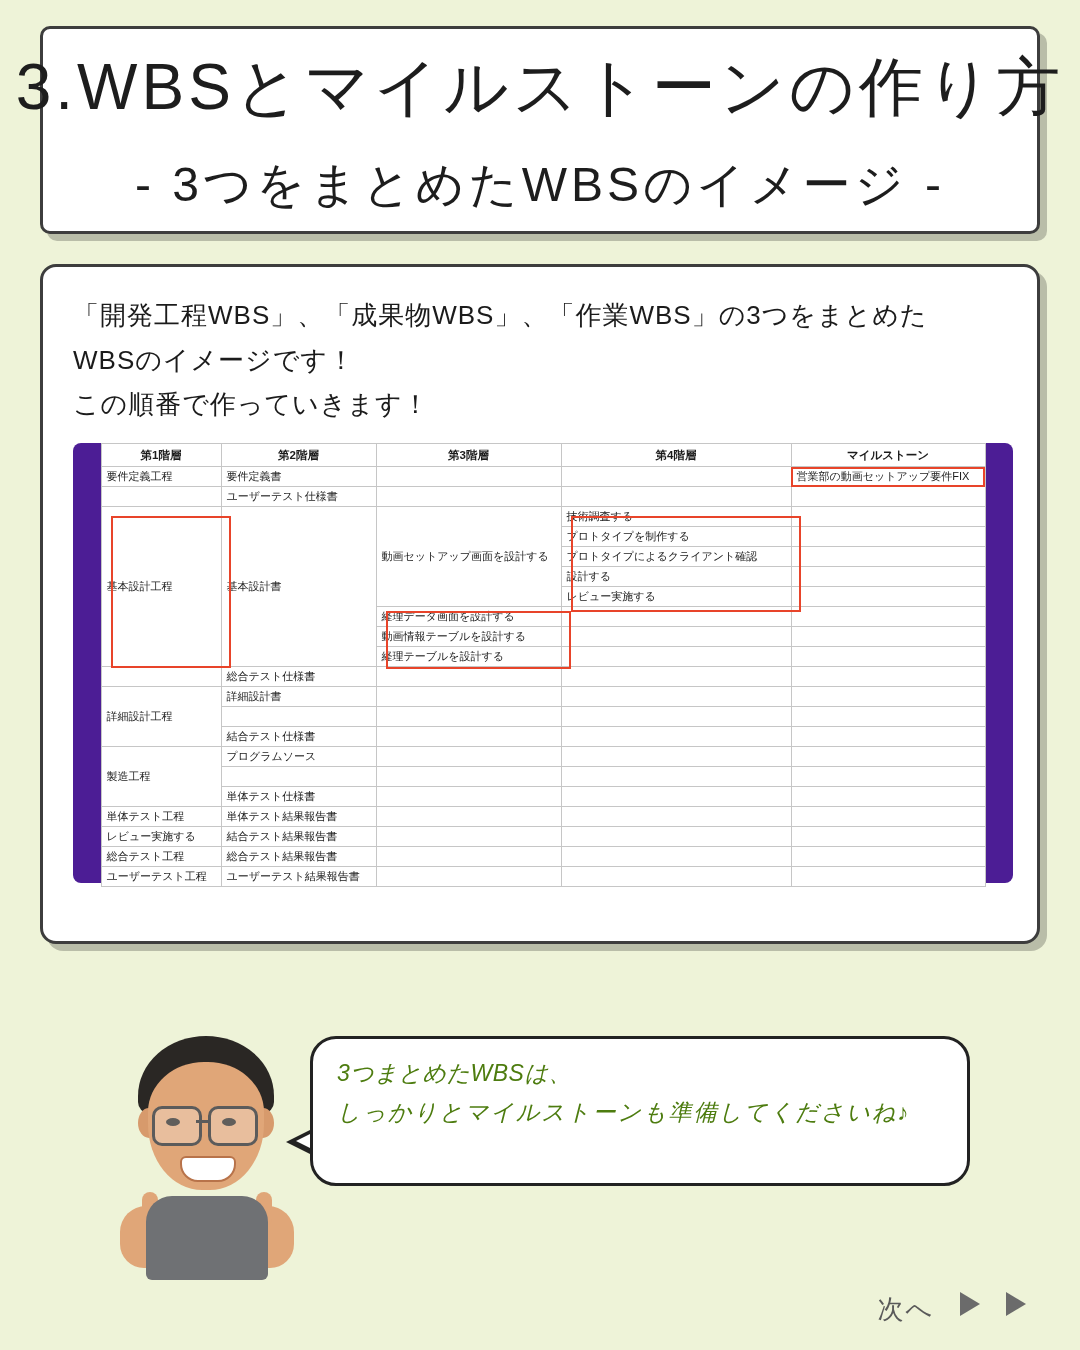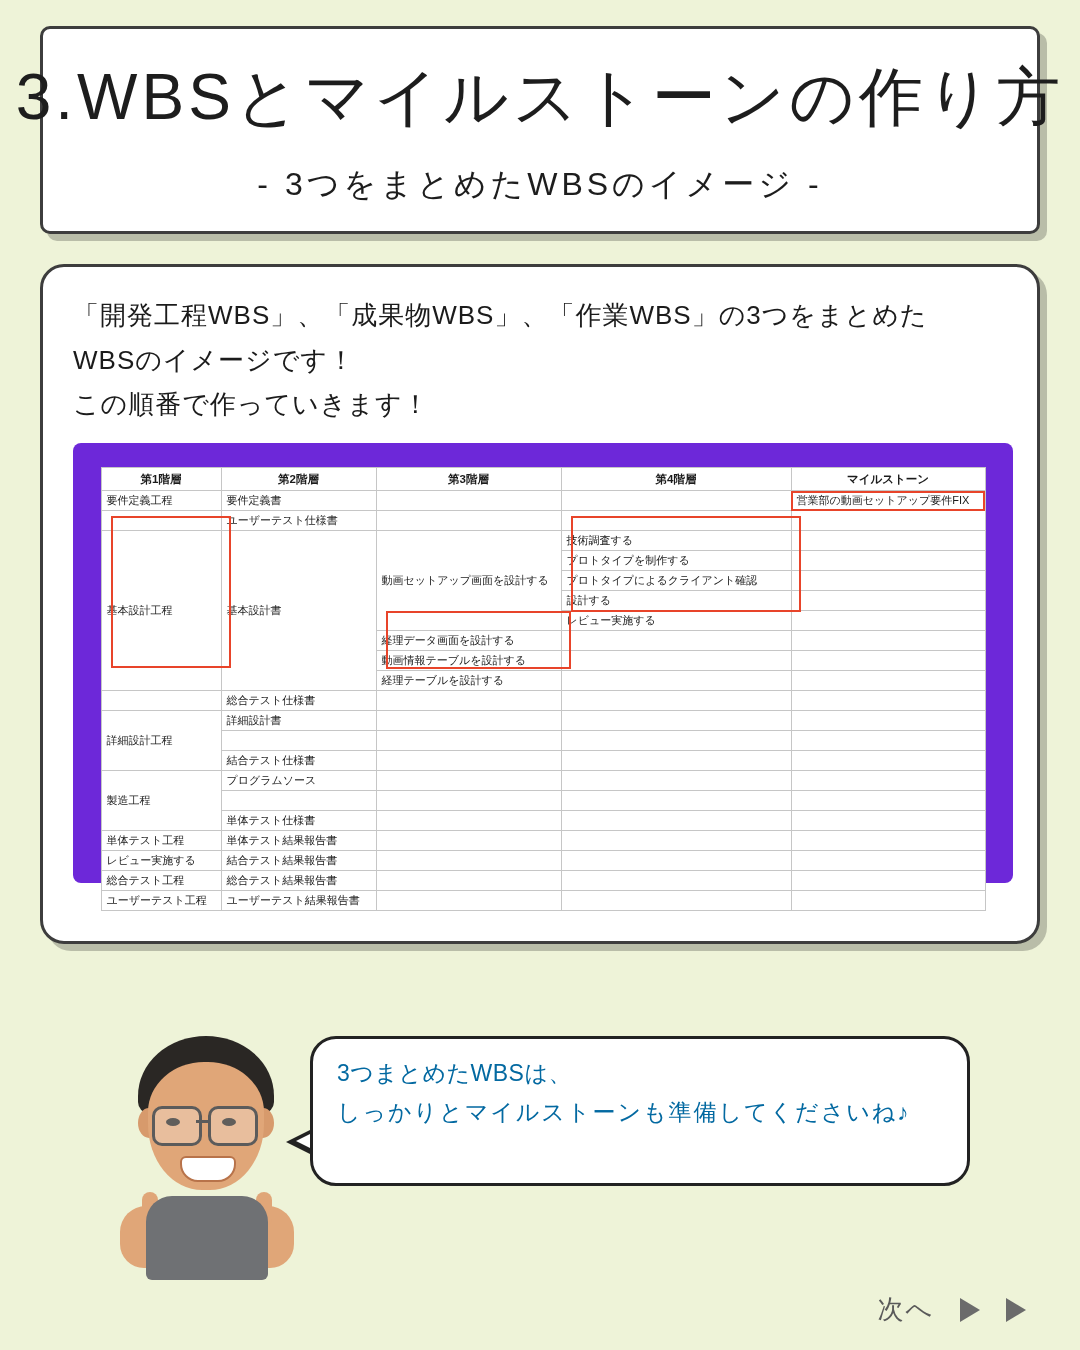--- a/index.html
+++ b/index.html
@@ -34,57 +34,57 @@
   }
   .title-main {
     font-size: 64px;
     color: #1d1d1d;
     letter-spacing: 4px;
     font-weight: 400;
     white-space: nowrap;
   }
   .title-sub {
     margin-top: 22px;
-    font-size: 32px;
+    font-size: 48px;
     color: #1d1d1d;
     letter-spacing: 4px;
     font-weight: 400;
     white-space: nowrap;
   }
 
   
   .body-card {
     position: absolute;
     left: 40px;
     top: 264px;
     width: 1000px;
     height: 680px;
     background: #ffffff;
     border: 3px solid #3d3d3d;
-    border-radius: 24px;
+    border-radius: 16px;
     box-shadow: 7px 7px 0 rgba(0,0,0,0.22);
     box-sizing: border-box;
     padding: 26px 30px 0 30px;
   }
   .para {
     font-size: 26px;
     line-height: 1.72;
     color: #1b1b1b;
     letter-spacing: 1px;
   }
   .para .numbered span {
     margin-right: 26px;
   }
 
   
   .table-wrap {
     margin-top: 16px;
-    background: #6d28d9;
+    background: #4c1d95;
     border-radius: 8px;
-    padding: 24px 10px 14px 10px;
+    padding: 0 10px 14px 10px;
     box-sizing: border-box;
     width: 940px;
     height: 440px;
   }
   .wbs-table {
     border-collapse: collapse;
     width: 884px;
     margin: 0 auto;
     background: #ffffff;
     table-layout: fixed;
@@ -141,22 +141,23 @@
     background: #ffffff;
     border: 3px solid #222;
     border-radius: 26px;
     box-sizing: border-box;
     padding: 18px 24px;
   }
   .speech p {
     margin: 0 0 6px 0;
     font-size: 23px;
     line-height: 1.42;
-    color: #0369a1;
+    color: #4d7c0f;
     letter-spacing: 0.5px;
+    font-style: italic;
   }
   .speech .p3 { letter-spacing: 2px; }
   .tail {
     position: absolute;
     left: 286px;
     top: 1126px;
     width: 0; height: 0;
     border-top: 16px solid transparent;
     border-bottom: 16px solid transparent;
     border-right: 32px solid #222;
@@ -203,21 +204,20 @@
   .av-arm-r { position:absolute; left:124px; top:178px; width:52px; height:62px; background:#e0a678; border-radius:14px 26px 24px 16px; }
   .av-thumb-l { position:absolute; left:24px; top:164px; width:16px; height:34px; background:#e0a678; border-radius:8px; }
   .av-thumb-r { position:absolute; left:138px; top:164px; width:16px; height:34px; background:#e0a678; border-radius:8px; }
 
   
   .footer-next {
     position: absolute;
     right: 54px;
     top: 1292px;
     display: flex;
-    align-items: center;
     gap: 26px;
   }
   .footer-next .label {
     font-size: 26px;
     color: #5a5a5a;
     letter-spacing: 2px;
   }
   .tri {
     width: 0; height: 0;
     border-top: 12px solid transparent;

